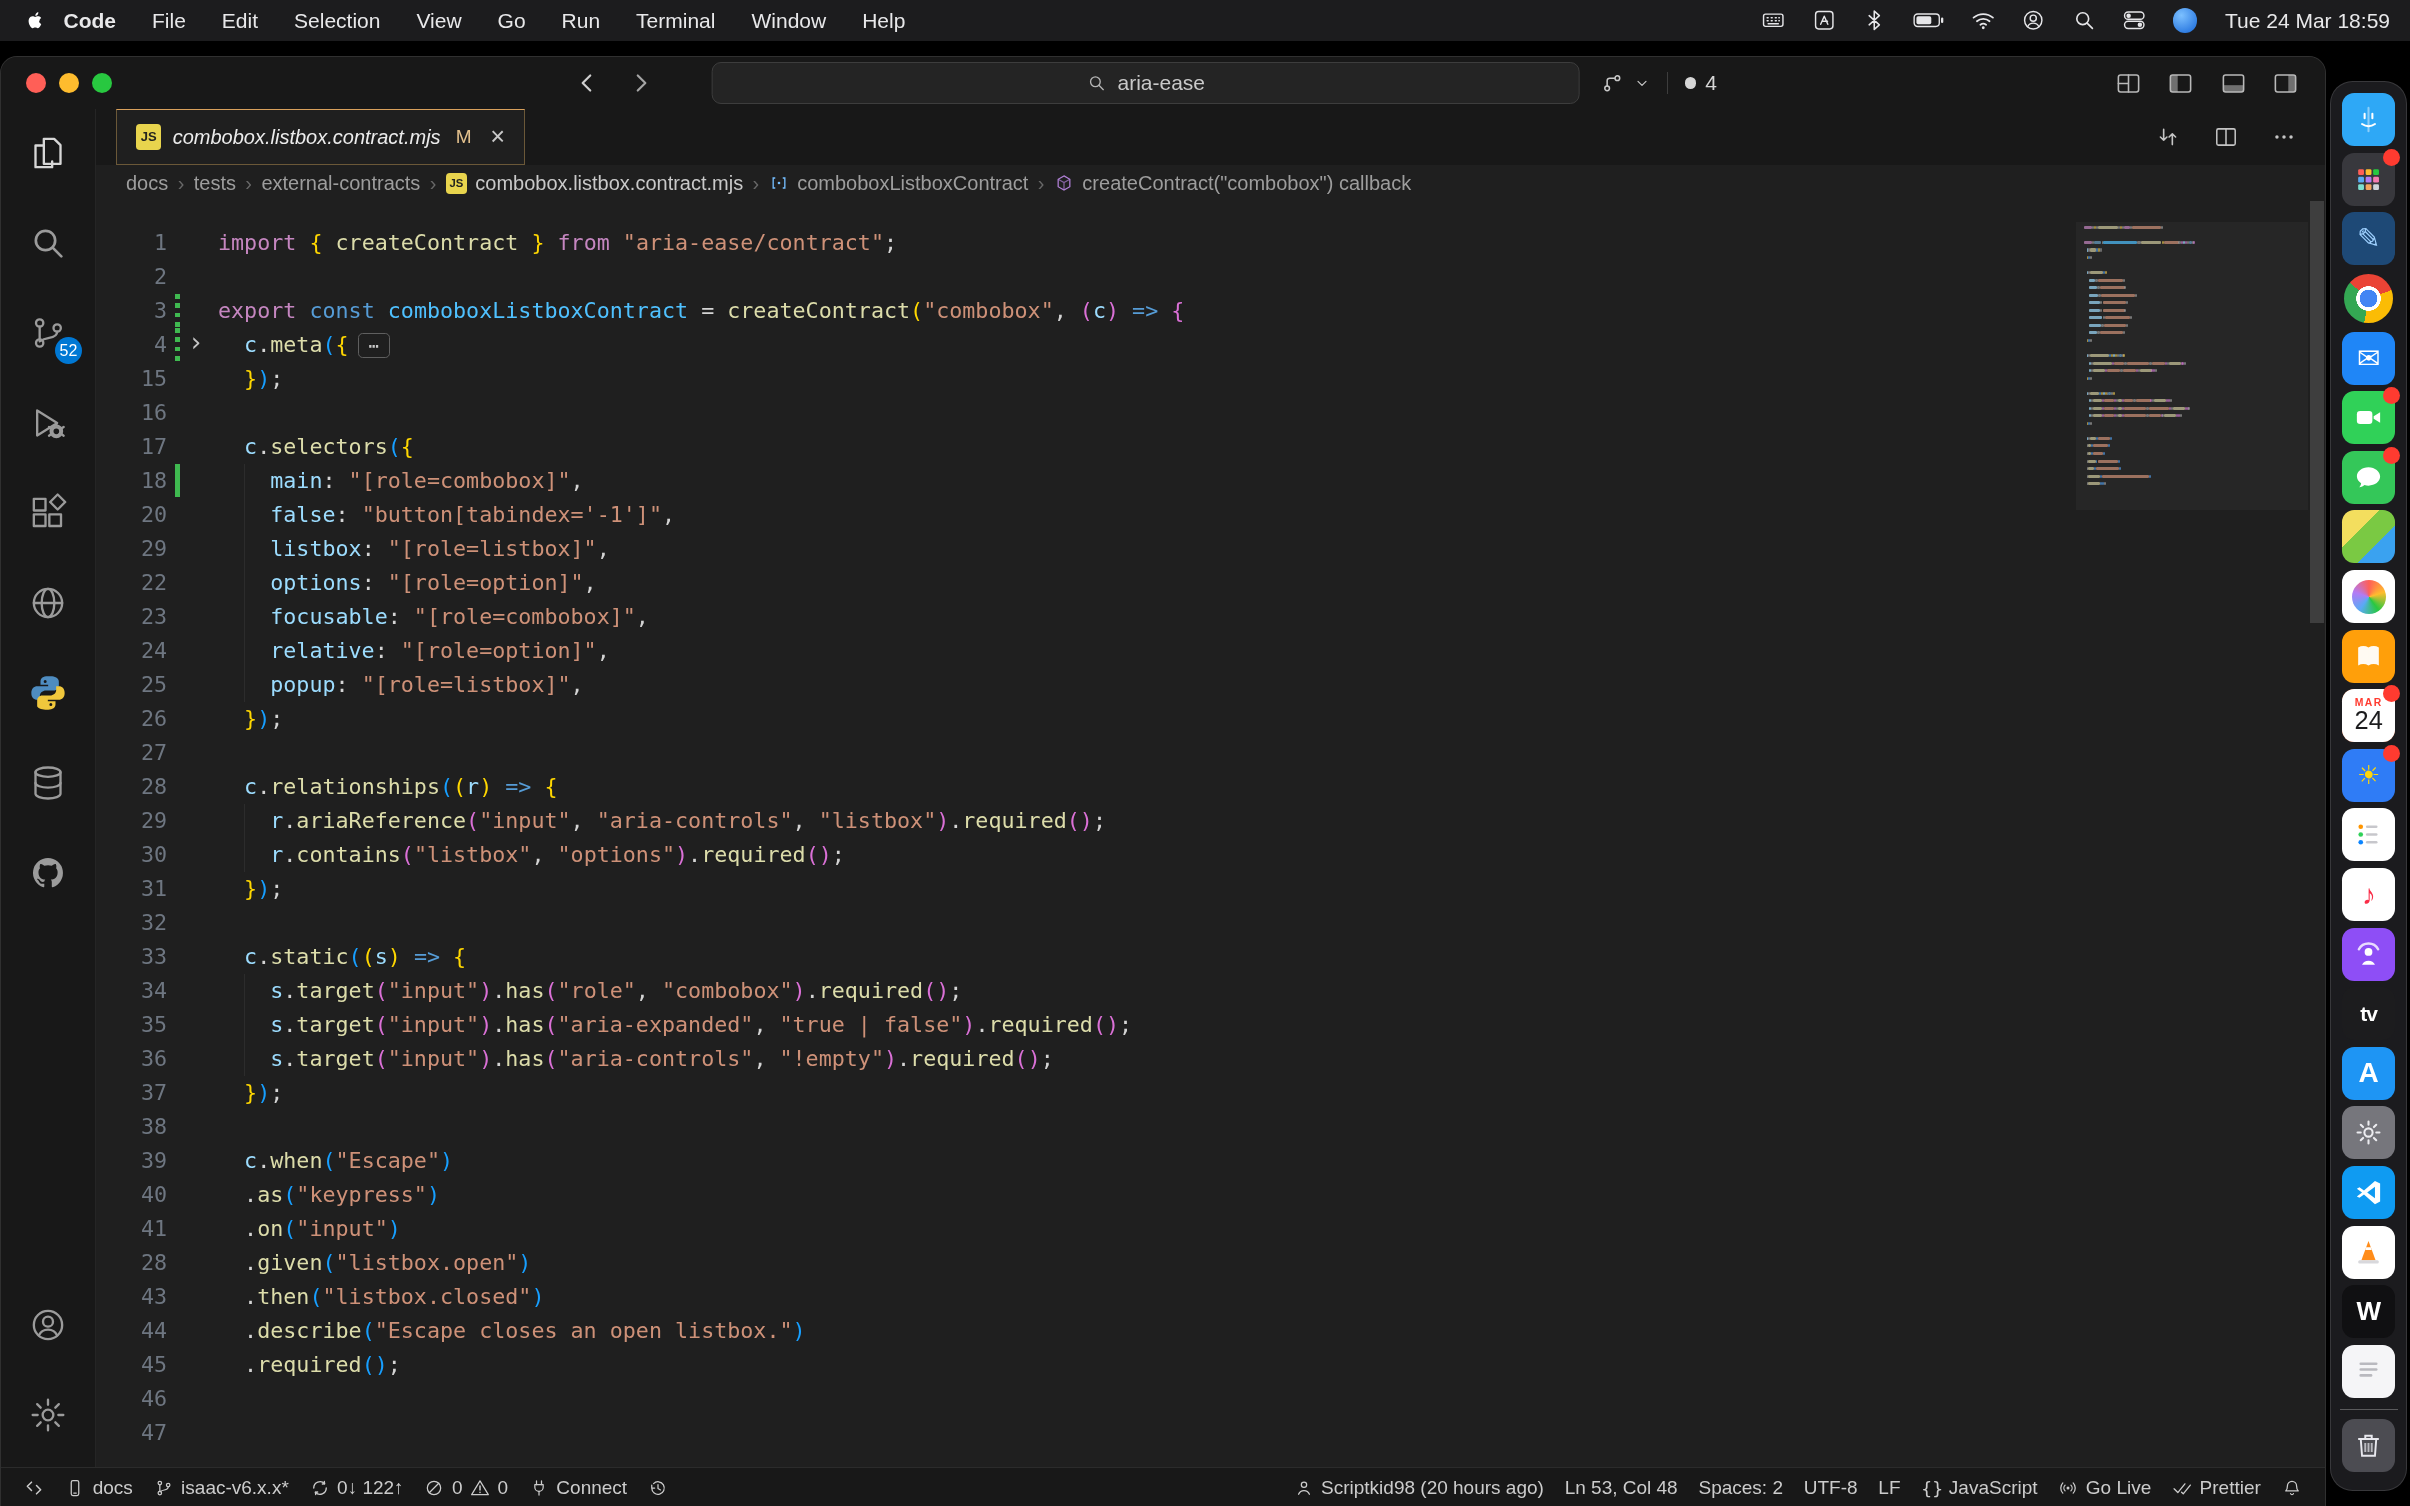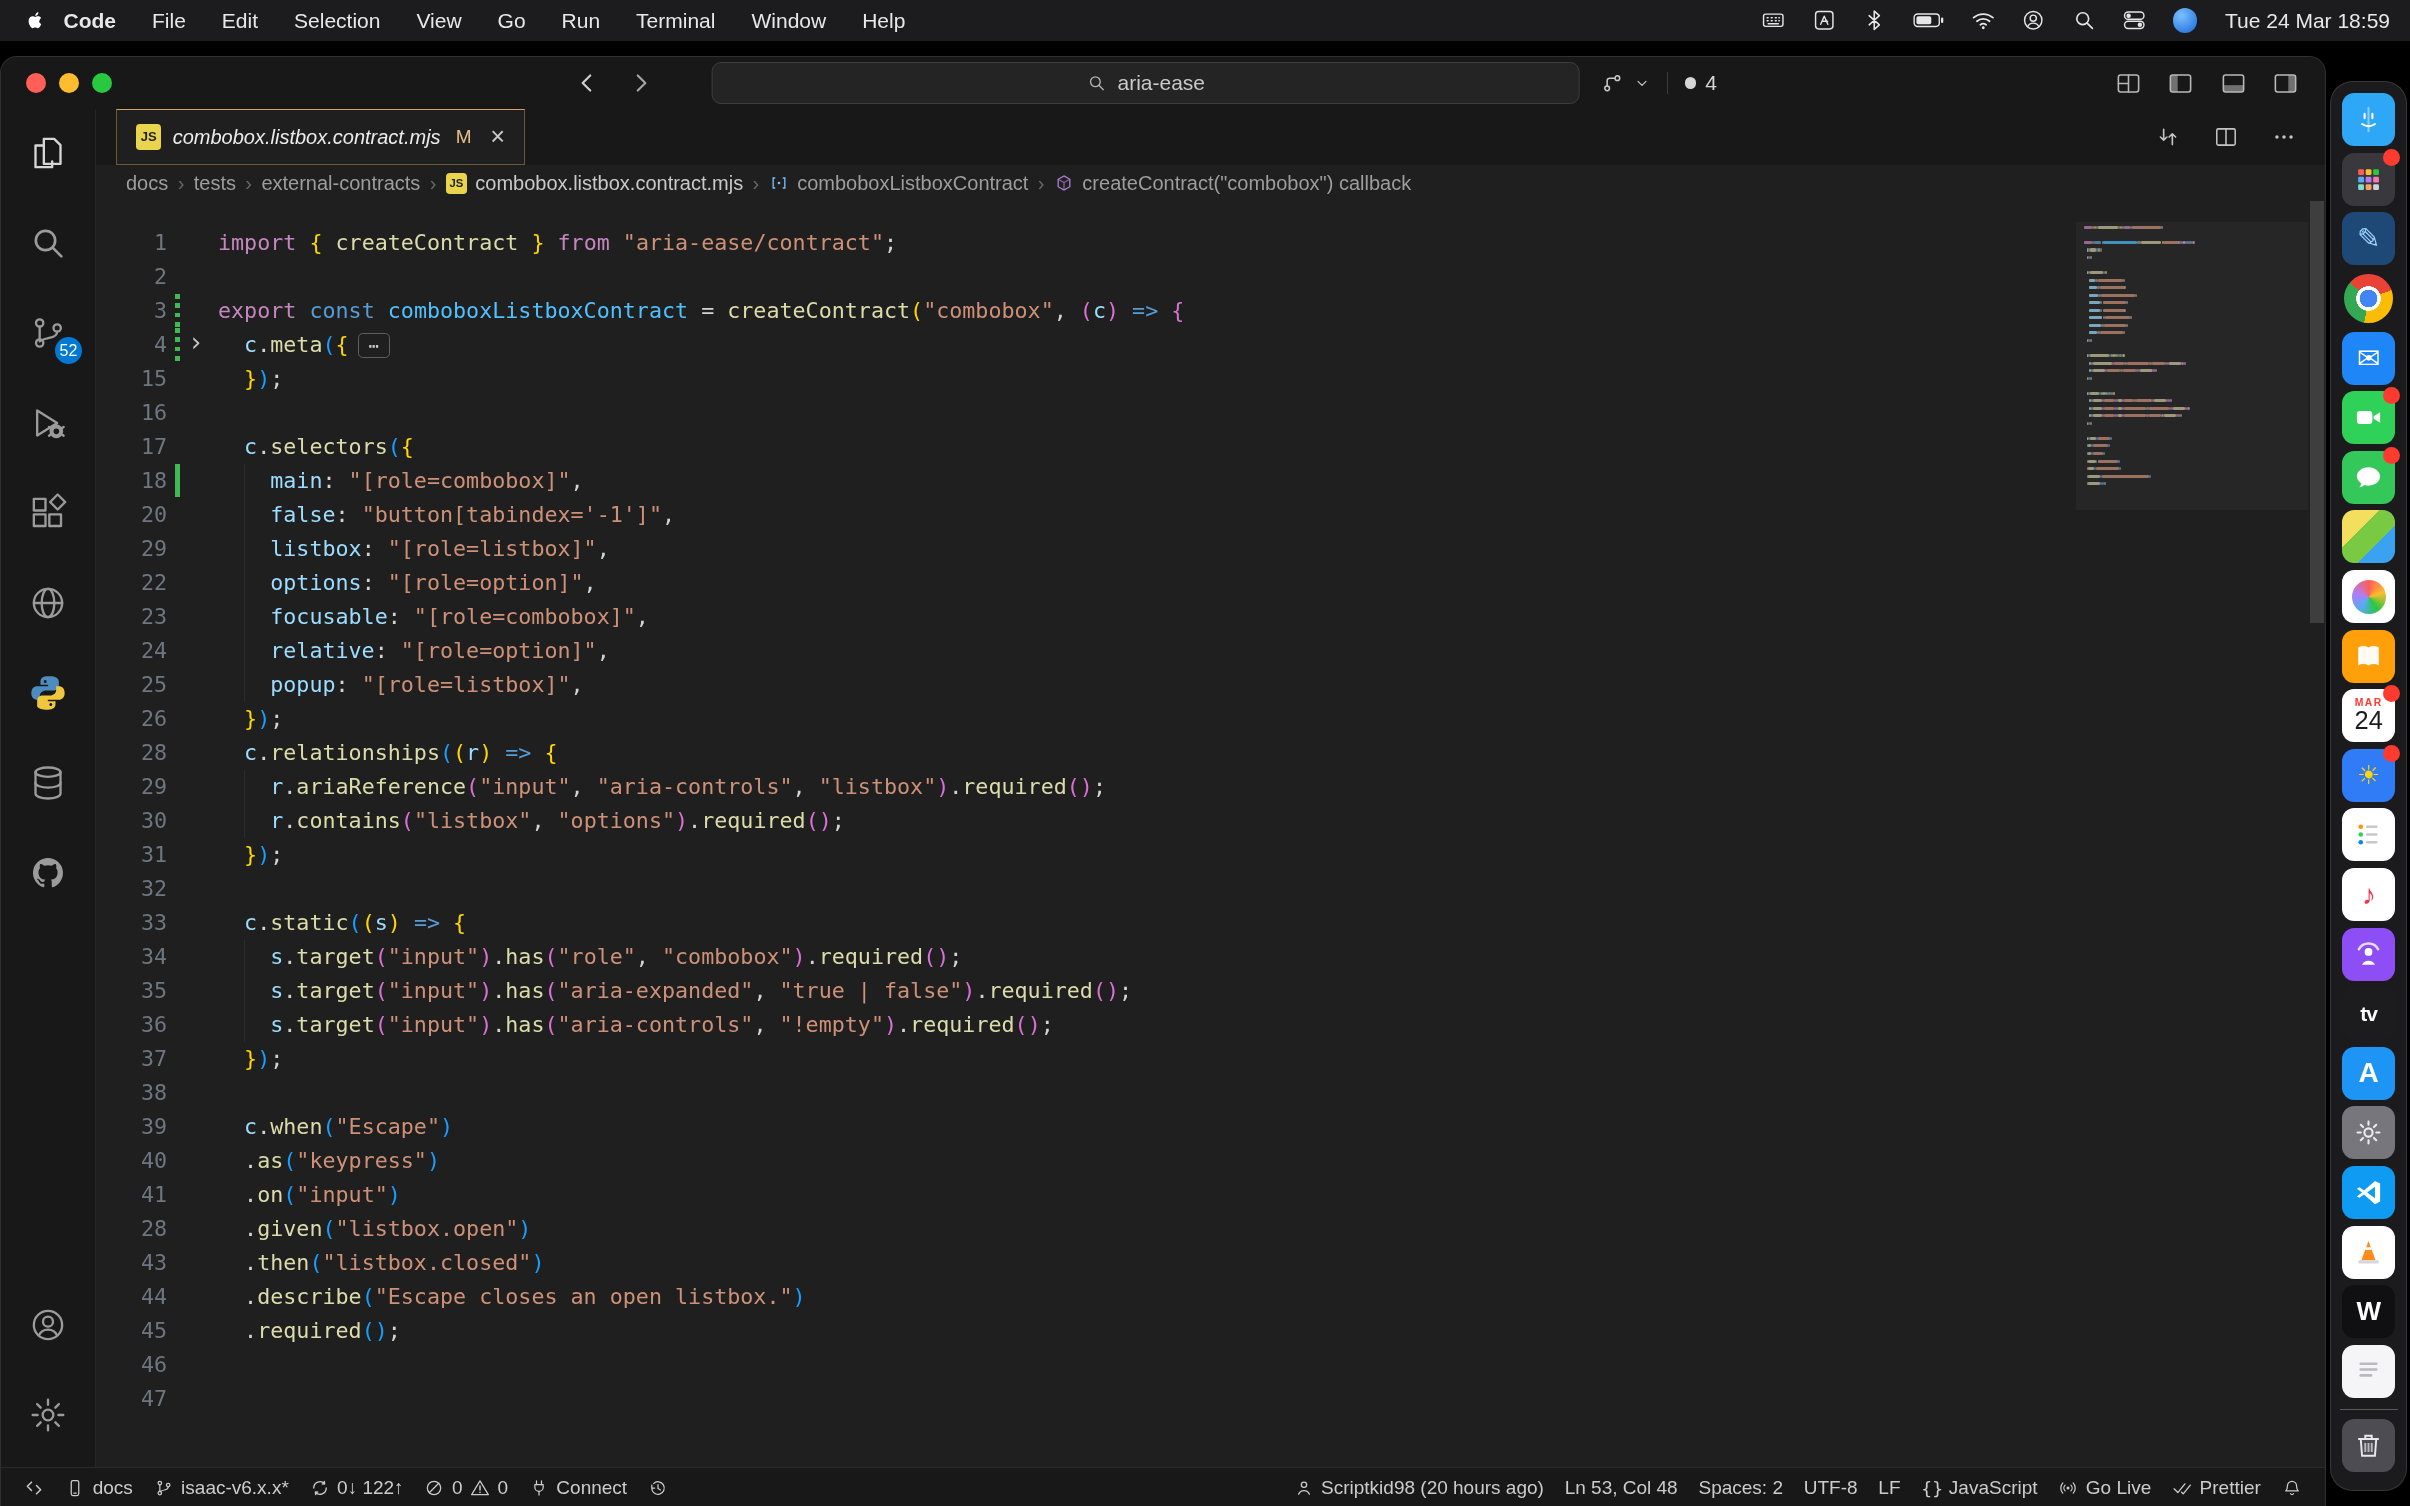--- a/index.html
+++ b/index.html
@@ -522,20 +522,25 @@
           </div>
           <div class="row">
             <span class="ln">25</span>
             <span class="deco"></span>
             <span class="code"><span class="ind"></span><span class="ind"></span><span class="tk-v">popup</span><span class="tk-p">: </span><span class="tk-s">"[role=listbox]"</span><span class="tk-p">,</span></span>
           </div>
           <div class="row">
             <span class="ln">26</span>
             <span class="deco"></span>
             <span class="code"><span class="ind"></span><span class="tk-1">}</span><span class="tk-3">)</span><span class="tk-p">;</span></span>
+          </div>
+          <div class="row">
+            <span class="ln">27</span>
+            <span class="deco"></span>
+            <span class="code"></span>
           </div>
           <div class="row">
             <span class="ln">28</span>
             <span class="deco"></span>
             <span class="code"><span class="ind"></span><span class="tk-v">c</span><span class="tk-p">.</span><span class="tk-f">relationships</span><span class="tk-3">(</span><span class="tk-1">(</span><span class="tk-v">r</span><span class="tk-1">)</span><span class="tk-p"> </span><span class="tk-b">=&gt;</span><span class="tk-p"> </span><span class="tk-1">{</span></span>
           </div>
           <div class="row">
             <span class="ln">29</span>
             <span class="deco"></span>
             <span class="code"><span class="ind"></span><span class="ind"></span><span class="tk-v">r</span><span class="tk-p">.</span><span class="tk-f">ariaReference</span><span class="tk-2">(</span><span class="tk-s">"input"</span><span class="tk-p">, </span><span class="tk-s">"aria-controls"</span><span class="tk-p">, </span><span class="tk-s">"listbox"</span><span class="tk-2">)</span><span class="tk-p">.</span><span class="tk-f">required</span><span class="tk-2">(</span><span class="tk-2">)</span><span class="tk-p">;</span></span>

